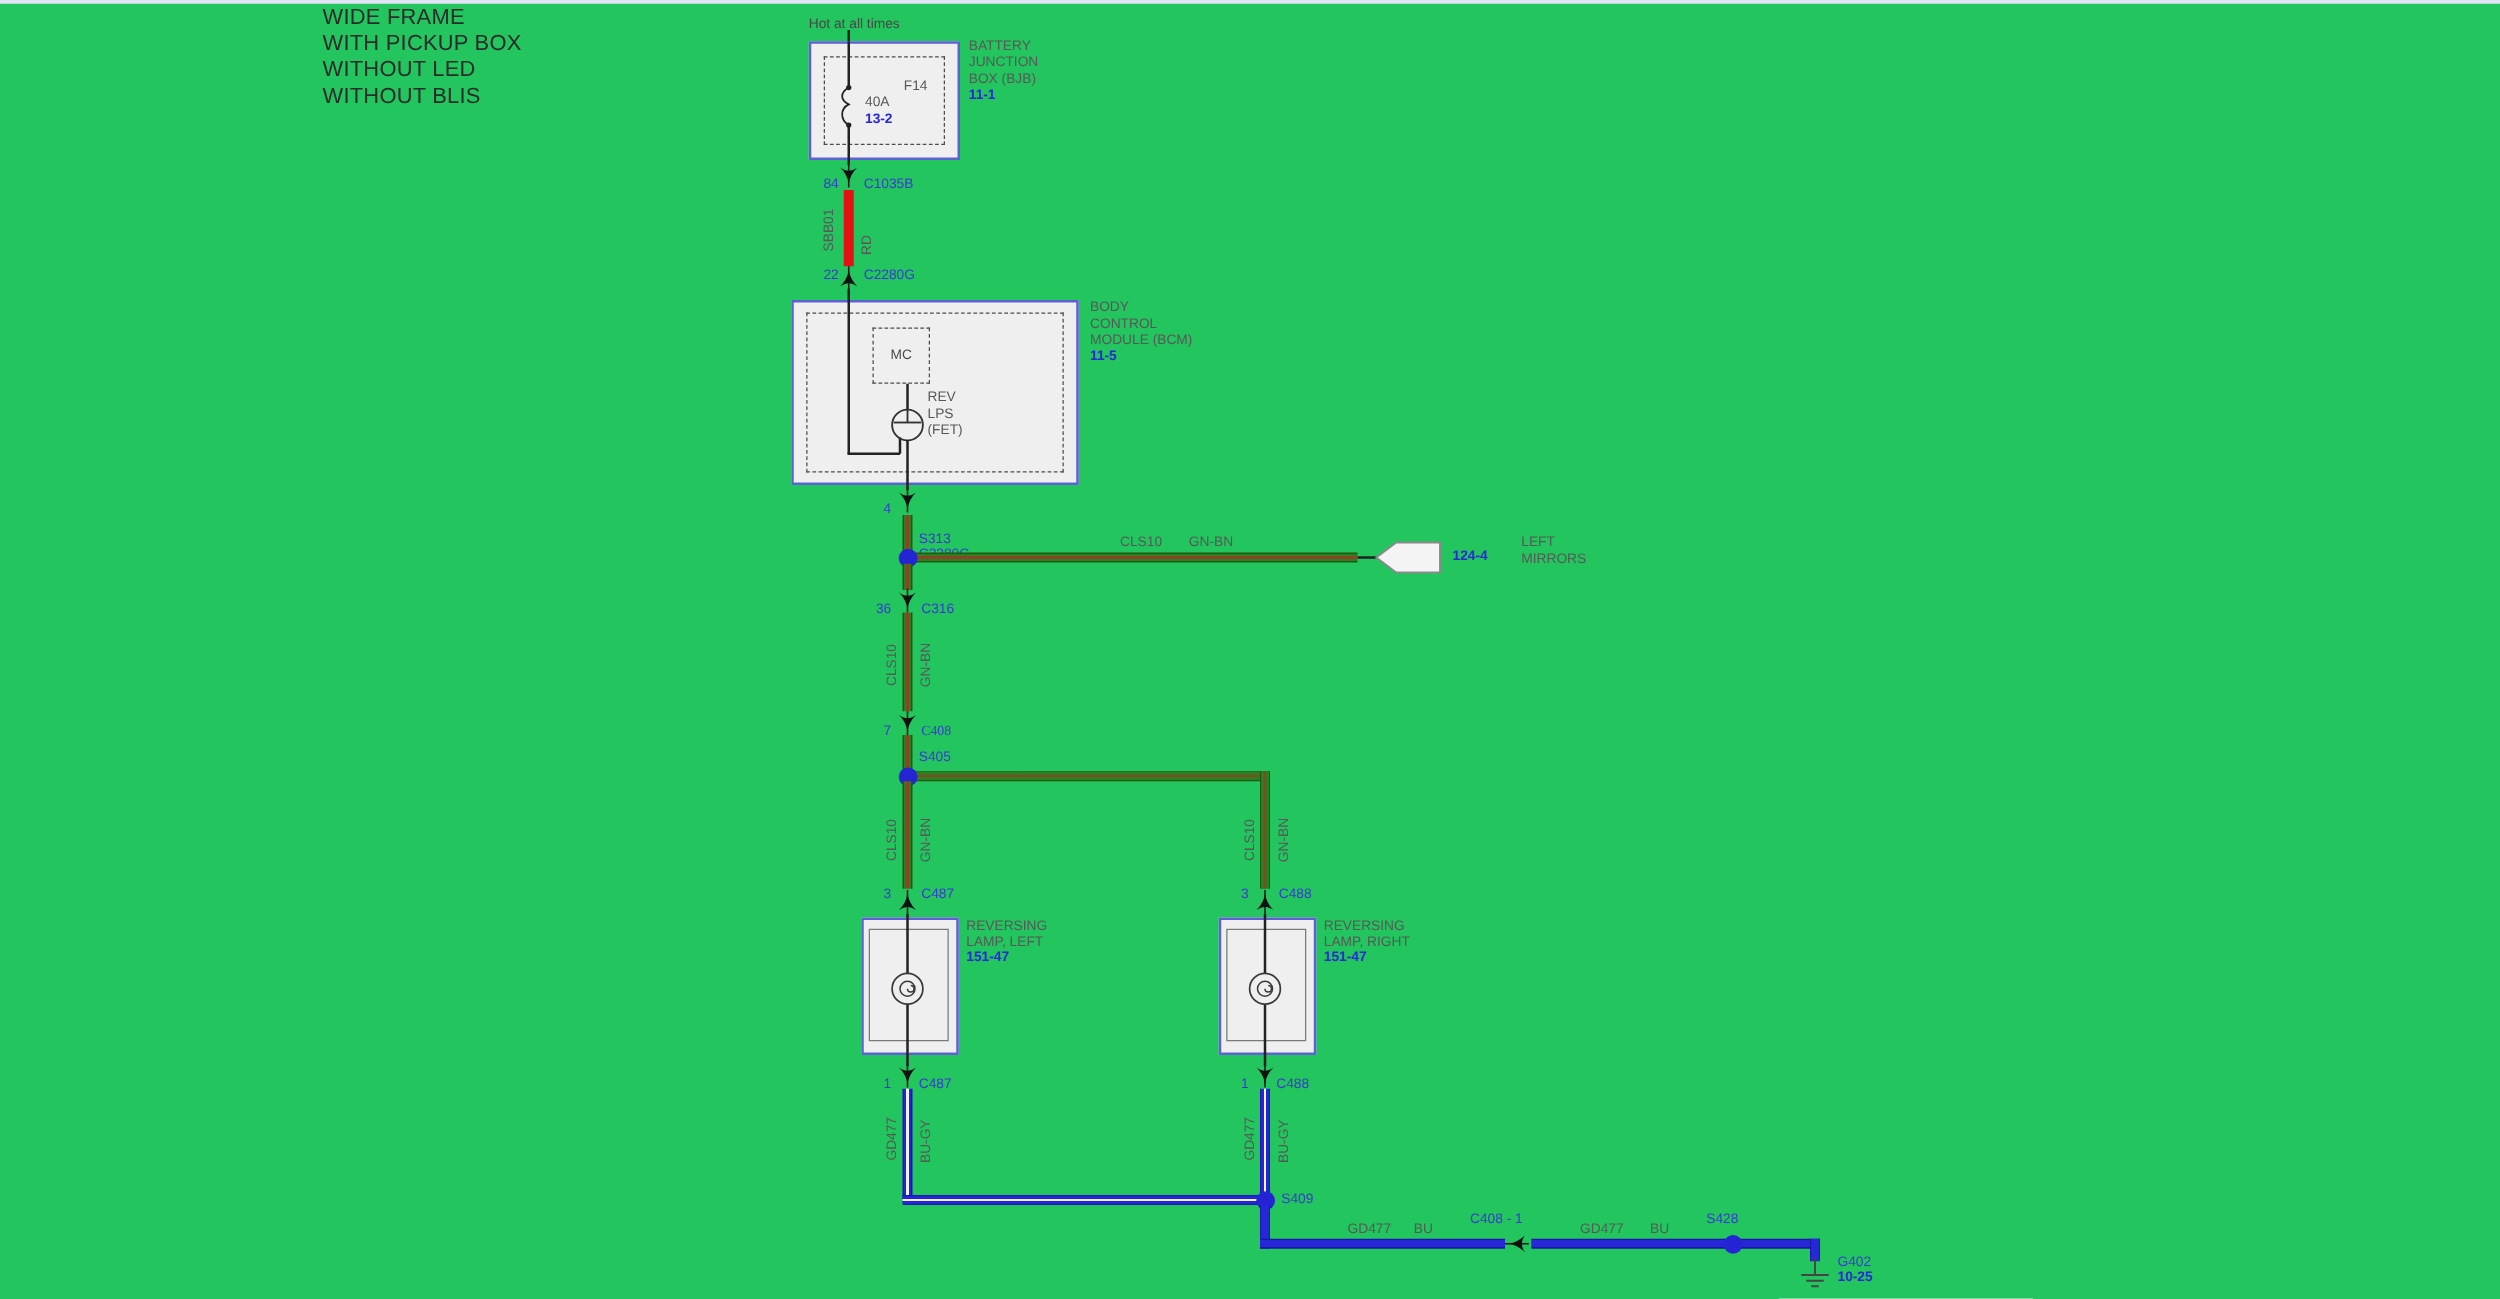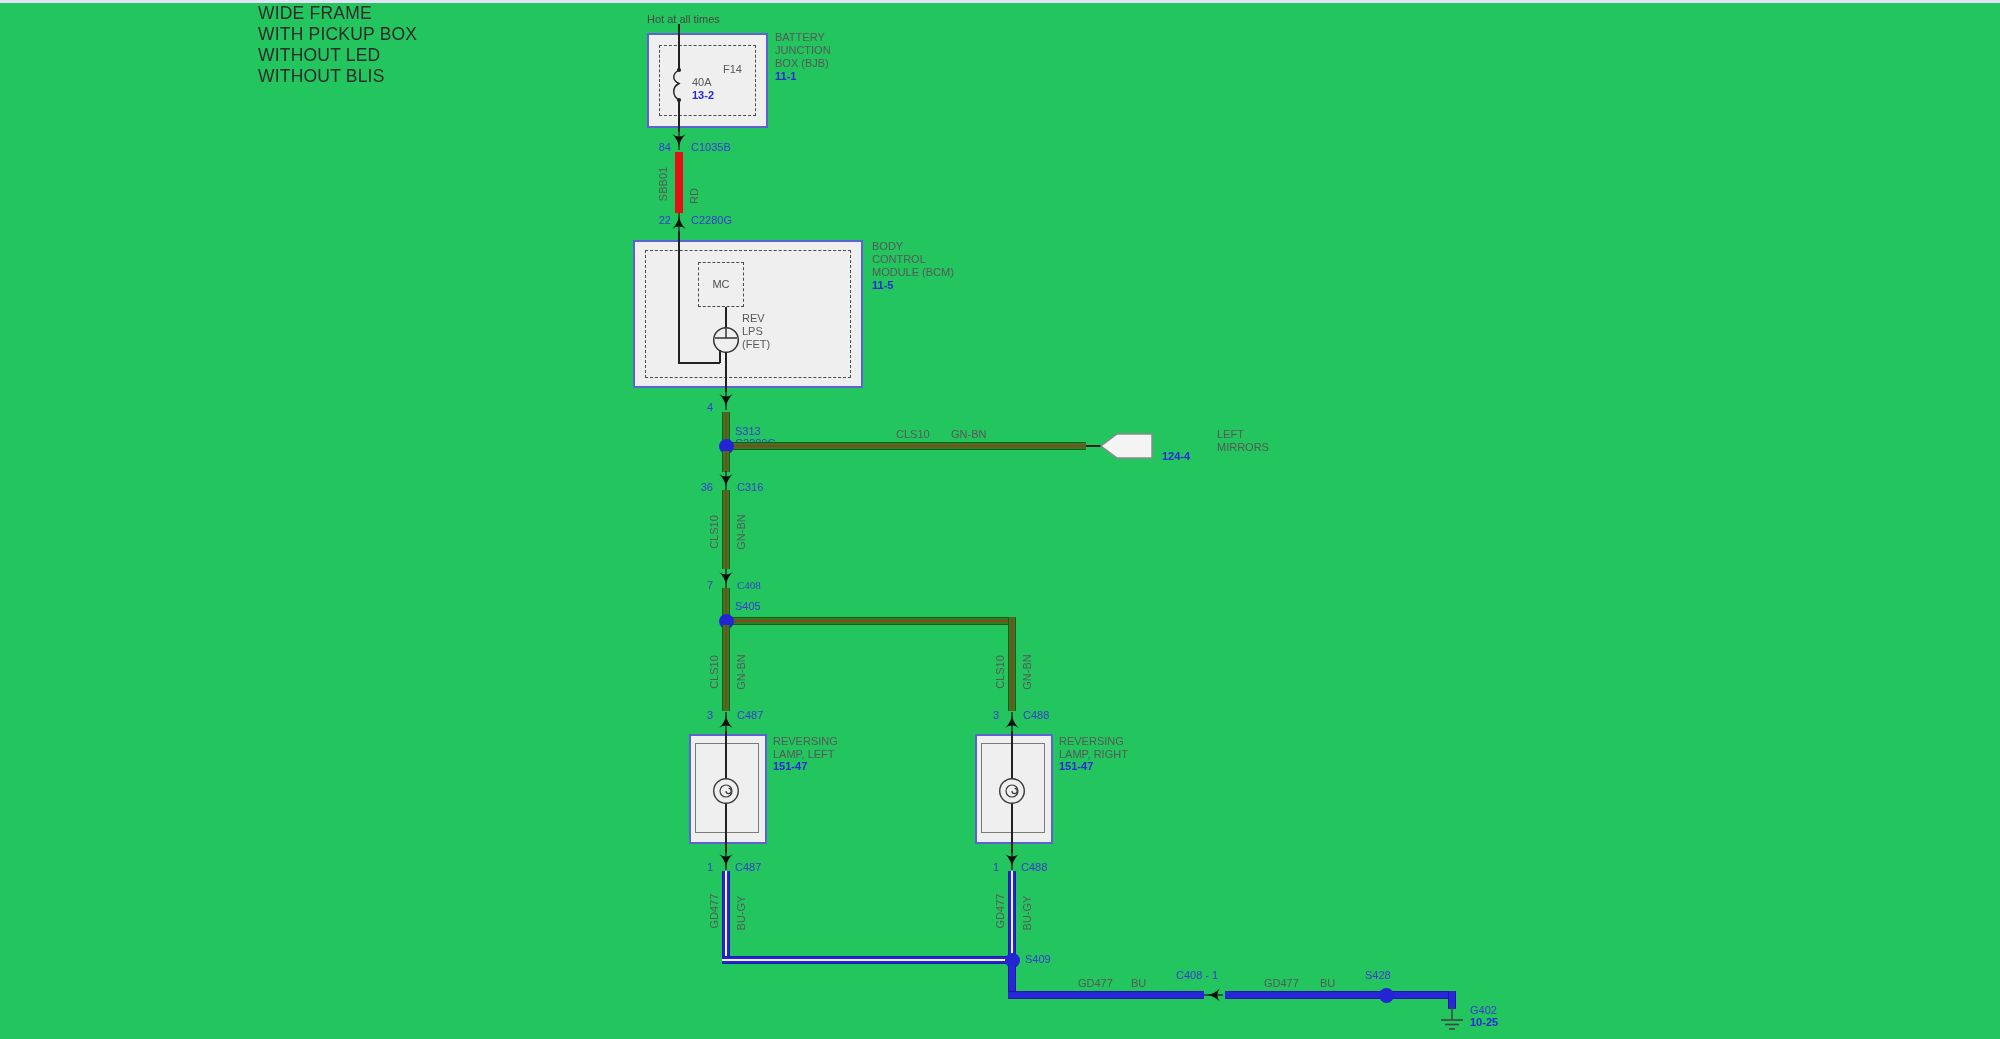--- a/index.html
+++ b/index.html
@@ -117,21 +117,21 @@
   <div class="vgreen" style="left:722px;top:412px;height:31px;"></div>
   <div class="t blue" style="left:735px;top:425px;">S313</div>
   <div class="hgreen" style="left:726px;top:442px;width:360px;"></div>
   <div class="dot" style="left:718.5px;top:438.5px;"></div>
   <div class="t" style="left:896px;top:428px;">CLS10</div>
   <div class="t" style="left:951px;top:428px;">GN-BN</div>
   <div class="ln" style="left:1086px;top:445px;width:16px;height:1.5px;"></div>
   <svg class="abs" style="left:1100px;top:432px;" width="54" height="28" viewBox="0 0 54 28">
     <polygon points="1,14 17,2 52,2 52,26 17,26" fill="#f4f4f4" stroke="#8a8a8a" stroke-width="1.5"></polygon>
   </svg>
-  <div class="t bb" style="left:1162px;top:450px;text-align:center;">124-4</div>
+  <div class="t bb" style="left:1162px;top:439px;text-align:center;">124-4</div>
   <div class="t lh13" style="left:1217px;top:428px;">
     <div>LEFT</div>
     <div>MIRRORS</div>
   </div>
 
   <div class="vgreen" style="left:722px;top:451px;height:21px;"></div>
   <svg class="abs" style="left:718px;top:471px;" width="16" height="20" viewBox="0 0 16 20">
     <line x1="8" y1="0" x2="8" y2="19" stroke="#222" stroke-width="1.3"></line>
     <path d="M8 16 C8.7 11 11.2 6.5 14.8 3 C12.2 4.8 10.1 5.5 8 5.5 C5.9 5.5 3.8 4.8 1.2 3 C4.8 6.5 7.3 11 8 16 Z" fill="#111"></path>
   </svg>

